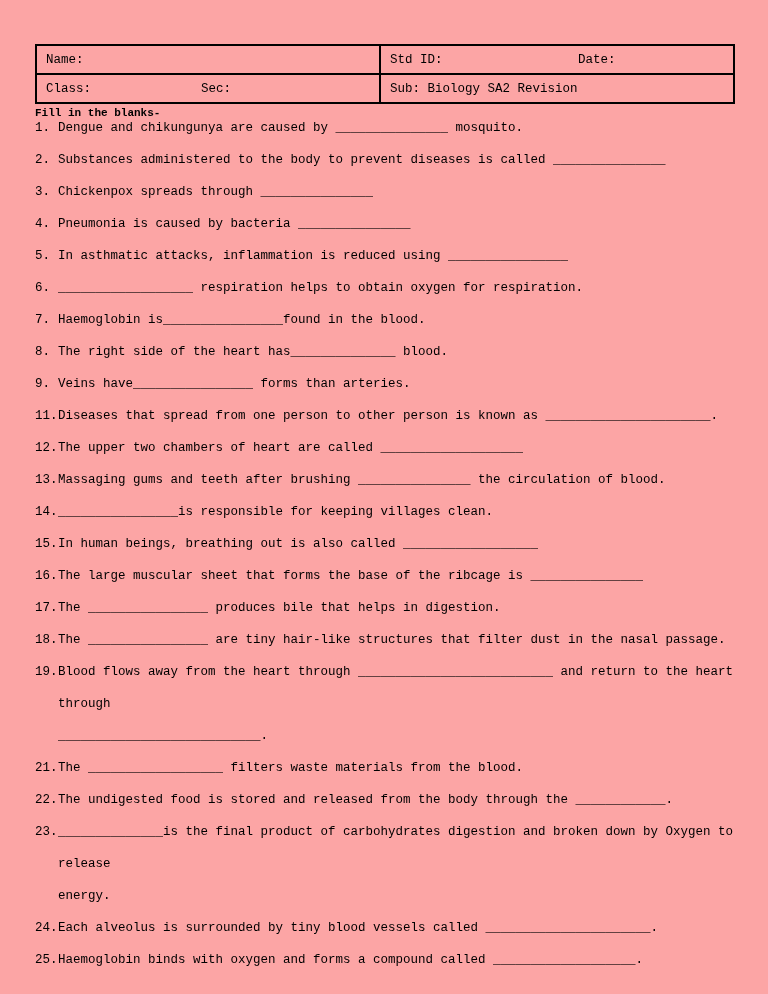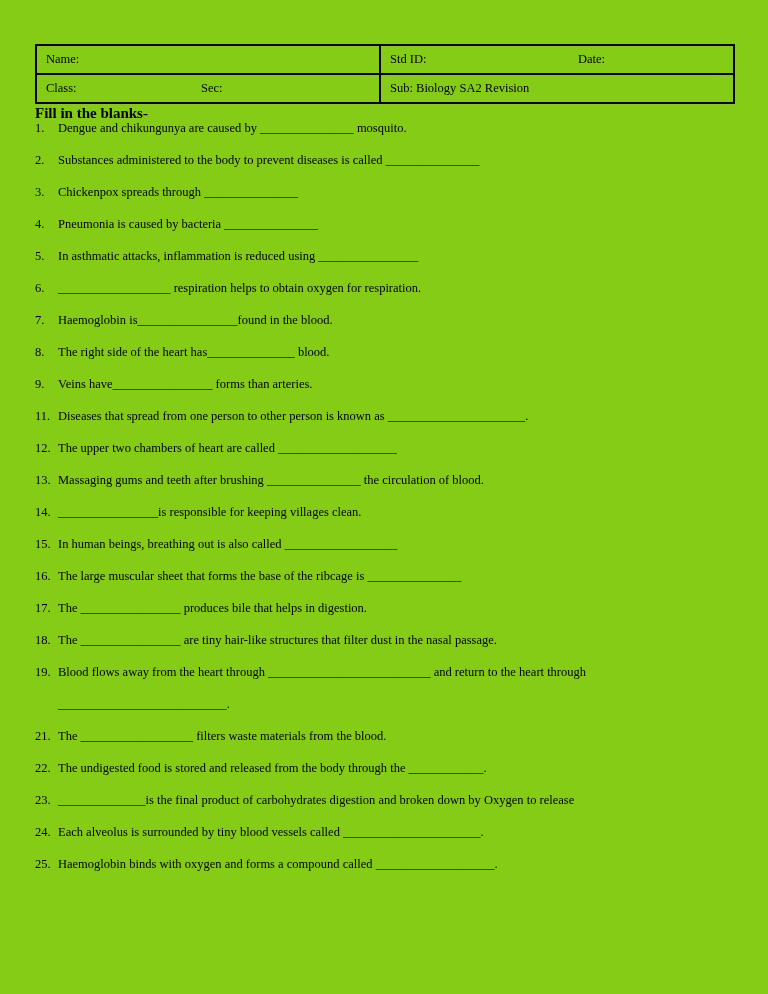--- a/index.html
+++ b/index.html
@@ -4,23 +4,23 @@
 <style>
   html, body {
     margin: 0;
     padding: 0;
     background: #ffffff;
   }
   .page {
     position: relative;
     width: 768px;
     height: 994px;
-    background: #84cc16;
+    background: #fca5a5;
     color: #000000;
-    font-family: Liberation Serif, serif;
+    font-family: Liberation Mono, monospace;
     font-size: 12.5px;
     overflow: hidden;
   }
   .header-table {
     position: absolute;
     left: 35px;
     top: 44px;
     width: 700px;
     border-collapse: collapse;
     table-layout: fixed;
@@ -35,21 +35,21 @@
     overflow: hidden;
   }
   .header-table td.c1 { width: 333px; }
   .spacer-stdid { display: inline-block; width: 188px; }
   .spacer-class { display: inline-block; width: 155px; }
   .heading {
     position: absolute;
     left: 35px;
     top: 106px;
     font-weight: bold;
-    font-size: 15px;
+    font-size: 11px;
     line-height: 15px;
   }
   .questions {
     position: absolute;
     left: 35px;
     top: 112px;
     width: 703px;
   }
   .q {
     display: flex;
@@ -212,20 +212,21 @@
       <div class="q">
         <div class="q-num">22.</div>
         <div class="q-text">
           <div>The undigested food is stored and released from the body through the ____________.</div>
         </div>
       </div>
       <div class="q">
         <div class="q-num">23.</div>
         <div class="q-text">
           <div>______________is the final product of carbohydrates digestion and broken down by Oxygen to release</div>
+          <div>energy.</div>
         </div>
       </div>
       <div class="q">
         <div class="q-num">24.</div>
         <div class="q-text">
           <div>Each alveolus is surrounded by tiny blood vessels called ______________________.</div>
         </div>
       </div>
       <div class="q">
         <div class="q-num">25.</div>

